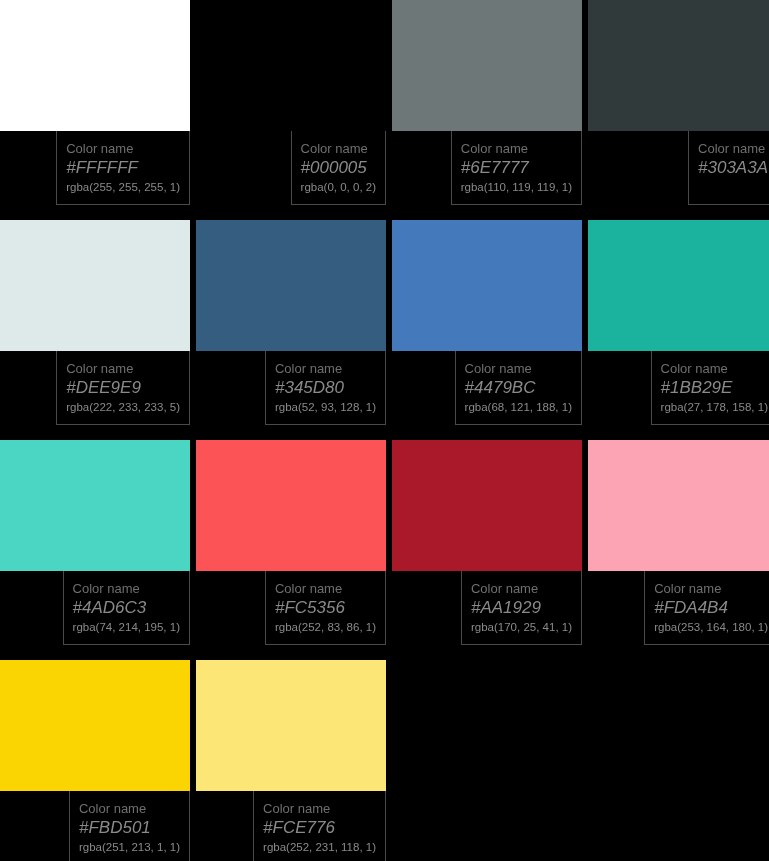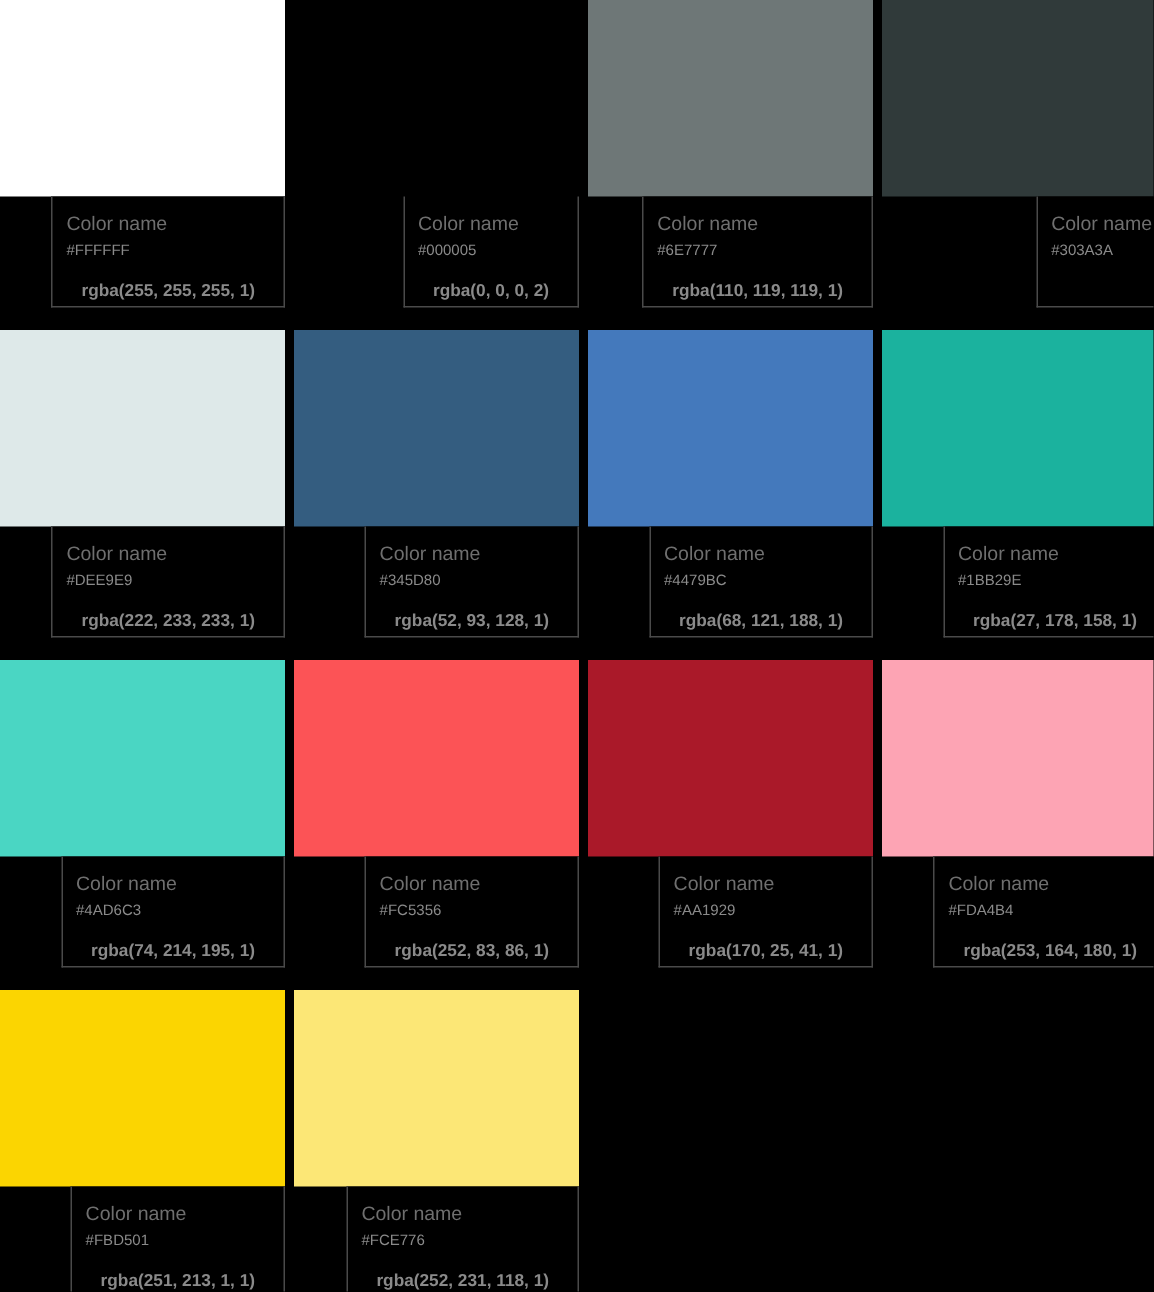--- a/index.html
+++ b/index.html
@@ -50,33 +50,33 @@
     overflow: hidden;
   }
   .swatch-name {
     font-size: 13px;
     line-height: 17px;
     color: #6f6f6f;
     margin: 0 0 3px 0;
     white-space: nowrap;
   }
   .swatch-hex {
-    font-size: 10px;
+    font-size: 17px;
     line-height: 16px;
     color: #8a8a8a;
     margin: 0 0 3px 0;
     white-space: nowrap;
+    font-style: italic;
   }
   .swatch-rgba {
     font-size: 11.5px;
     line-height: 16px;
     color: #8a8a8a;
-    margin: 10px;
+    margin: 0;
     white-space: nowrap;
-    font-weight: bold;
   }
   .swatch-rgba:empty {
     display: none;
   }
 </style>
 </head>
 <body>
 
 <div id="palette-grid">
     <div class="swatch-card">
@@ -108,21 +108,21 @@
       <div class="swatch-info">
         <div class="swatch-name">Color name</div>
         <div class="swatch-hex">#303A3A</div>
       </div>
     </div>
     <div class="swatch-card">
       <div class="swatch-chip" style="background: rgb(222, 233, 233);"></div>
       <div class="swatch-info">
         <div class="swatch-name">Color name</div>
         <div class="swatch-hex">#DEE9E9</div>
-        <div class="swatch-rgba">rgba(222, 233, 233, 1)</div>
+        <div class="swatch-rgba">rgba(222, 233, 233, 5)</div>
       </div>
     </div>
     <div class="swatch-card">
       <div class="swatch-chip" style="background: rgb(52, 93, 128);"></div>
       <div class="swatch-info">
         <div class="swatch-name">Color name</div>
         <div class="swatch-hex">#345D80</div>
         <div class="swatch-rgba">rgba(52, 93, 128, 1)</div>
       </div>
     </div>

